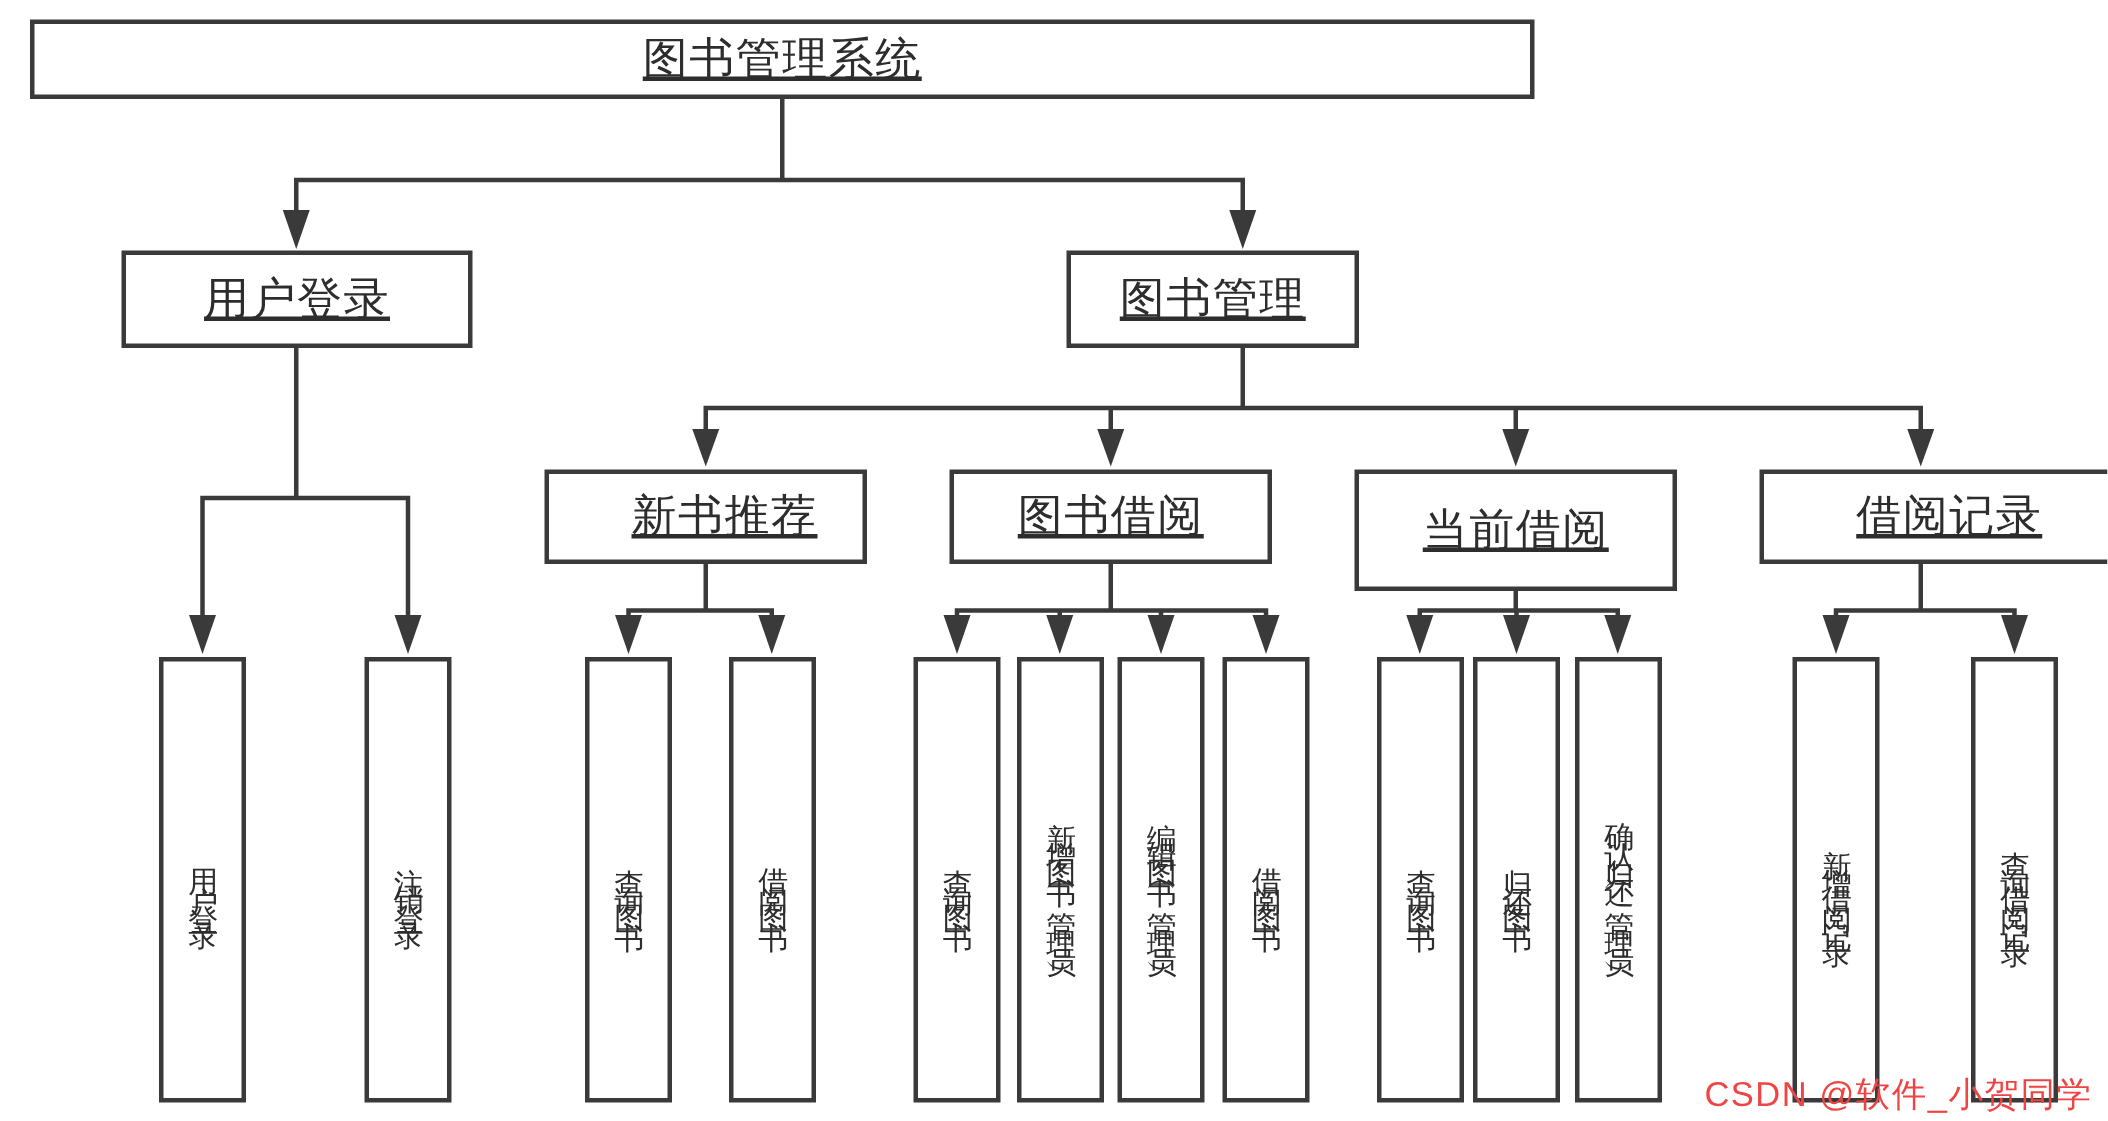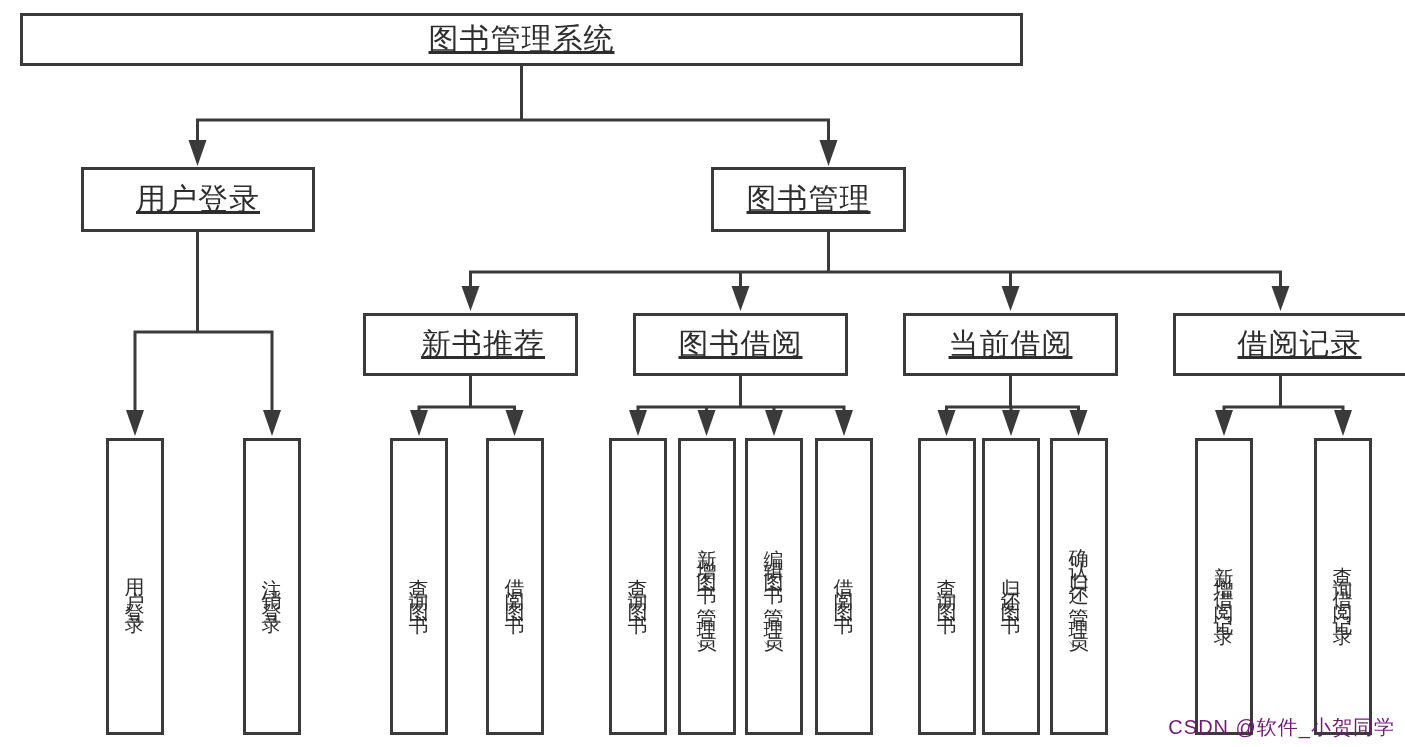--- a/index.html
+++ b/index.html
@@ -28,22 +28,22 @@
     text-orientation:mixed;
     font-size:20px;
     letter-spacing:12px;
     line-height:1;
     color:#2d2d2d;
     white-space:nowrap;
   }
   #watermark{
     position:absolute;
     top:714px;right:10px;
-    font-size:20px;
-    color:#701a75;
+    font-size:23px;
+    color:#ef4444;
     letter-spacing:1px;
     z-index:5;
     white-space:nowrap;
   }
 </style>
 </head>
 <body>
 
 <div id="canvas">
 
@@ -92,21 +92,21 @@
     </g>
   </svg>
 
   <div class="node hnode" style="left:20px;top:13px;width:1003px;height:53px;">图书管理系统</div>
 
   <div class="node hnode" style="left:81px;top:167px;width:234px;height:65px;">用户登录</div>
   <div class="node hnode" style="left:711px;top:167px;width:195px;height:65px;">图书管理</div>
 
   <div class="node hnode" style="left:363px;top:313px;width:215px;height:63px;padding-left:25px;">新书推荐</div>
   <div class="node hnode" style="left:633px;top:313px;width:215px;height:63px;">图书借阅</div>
-  <div class="node hnode" style="left:903px;top:313px;width:215px;height:63px;">当前借阅</div>
+  <div class="node hnode" style="left:903px;top:313px;width:215px;height:81px;">当前借阅</div>
   <div class="node hnode" style="left:1173px;top:313px;width:253px;height:63px;">借阅记录</div>
 
   <div class="node vnode" style="left:106px;top:438px;width:58px;height:297px;">
     <span>用户登录</span>
   </div>
   <div class="node vnode" style="left:243px;top:438px;width:58px;height:297px;">
     <span>注销登录</span>
   </div>
 
   <div class="node vnode" style="left:390px;top:438px;width:58px;height:297px;">

